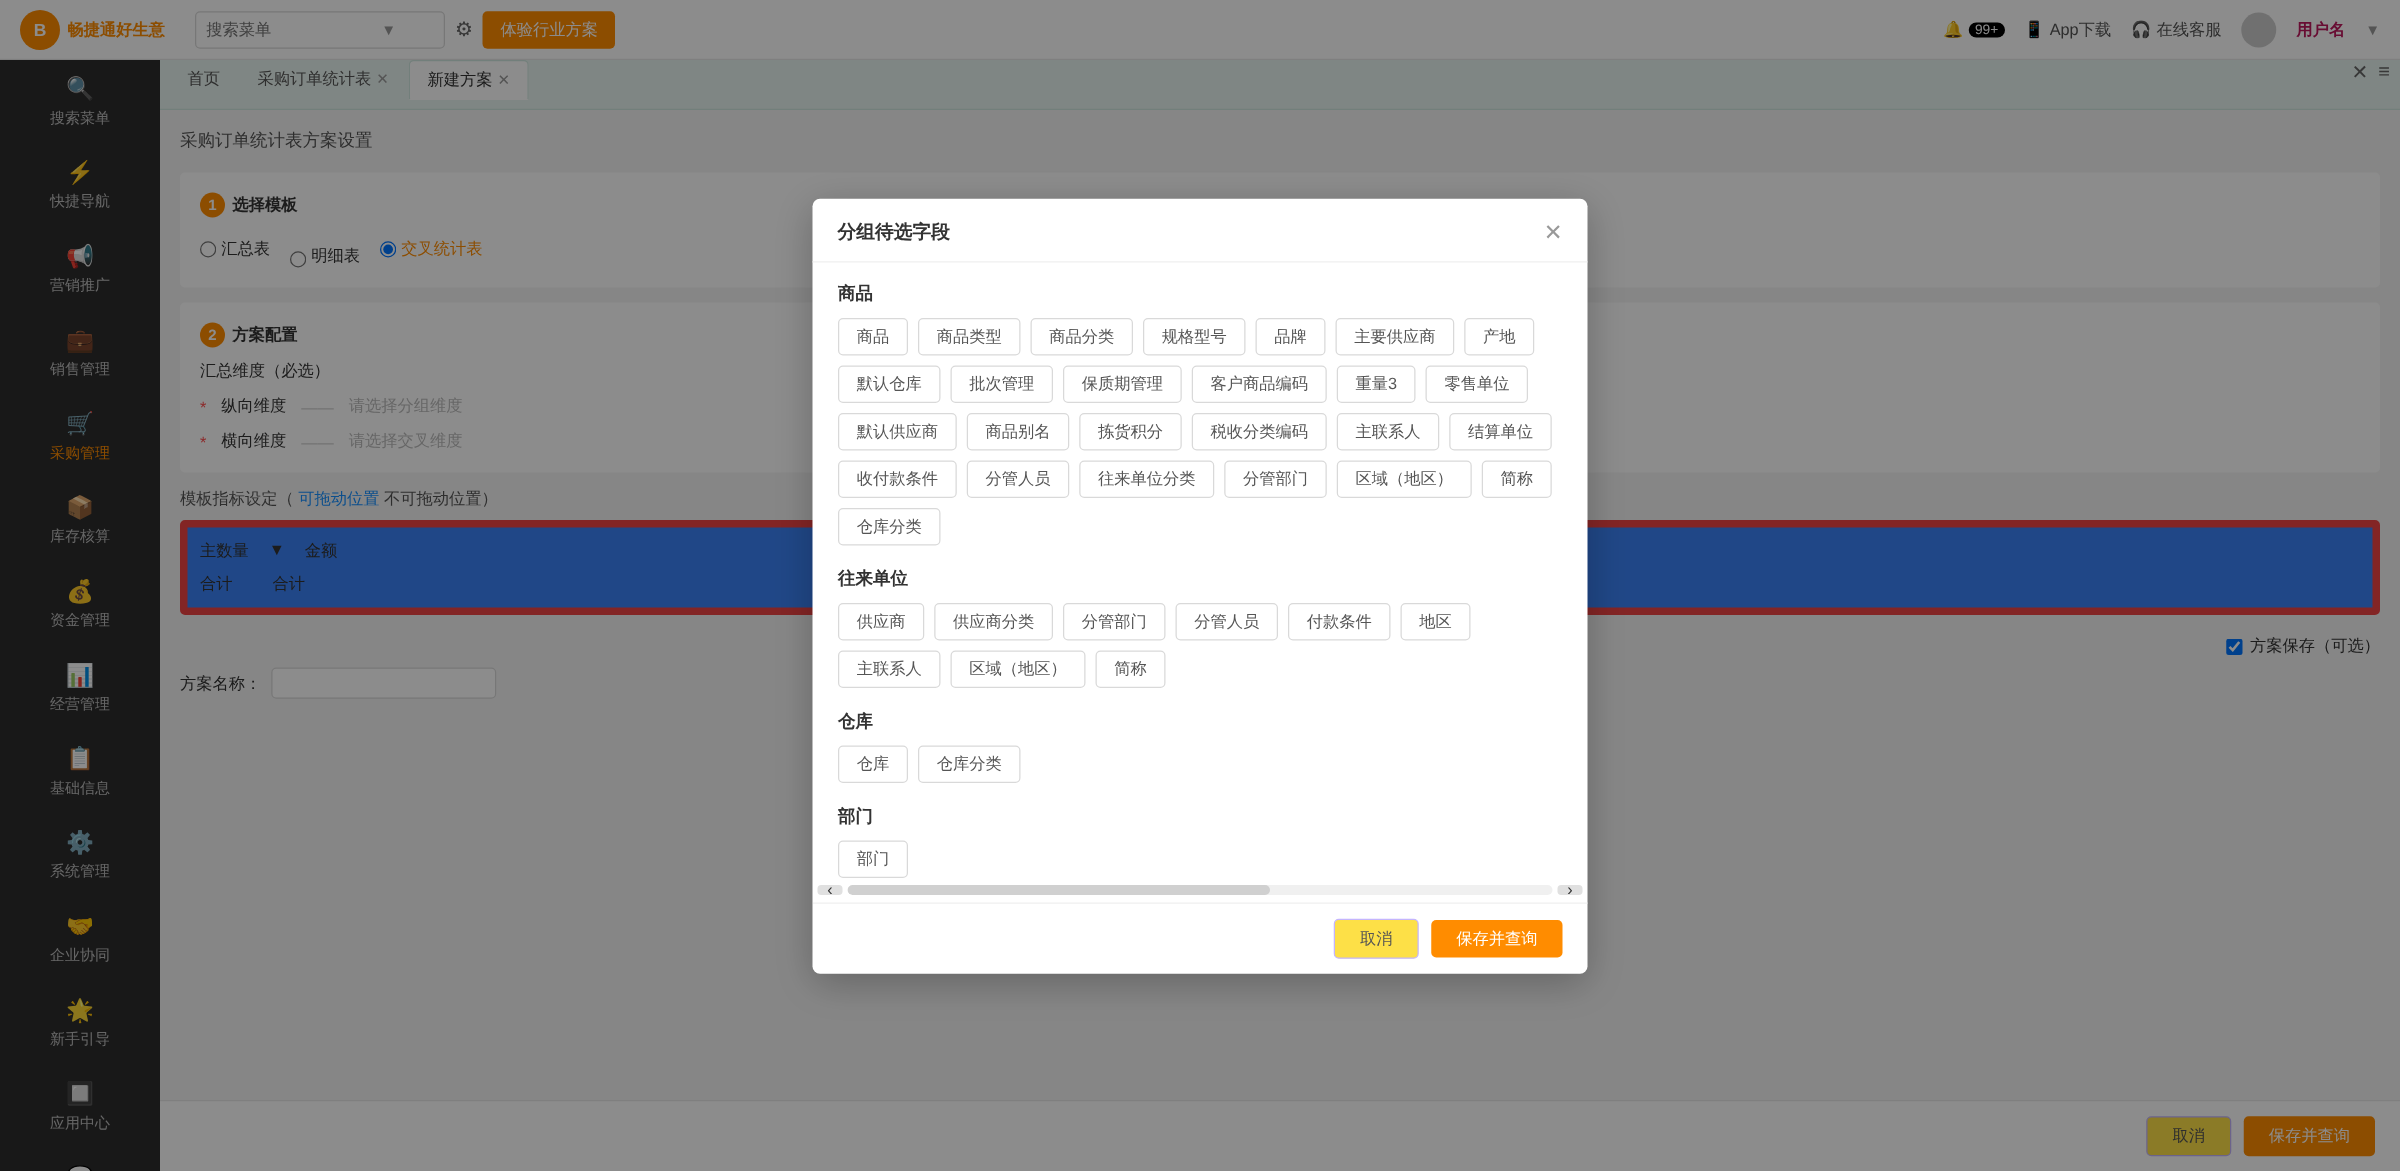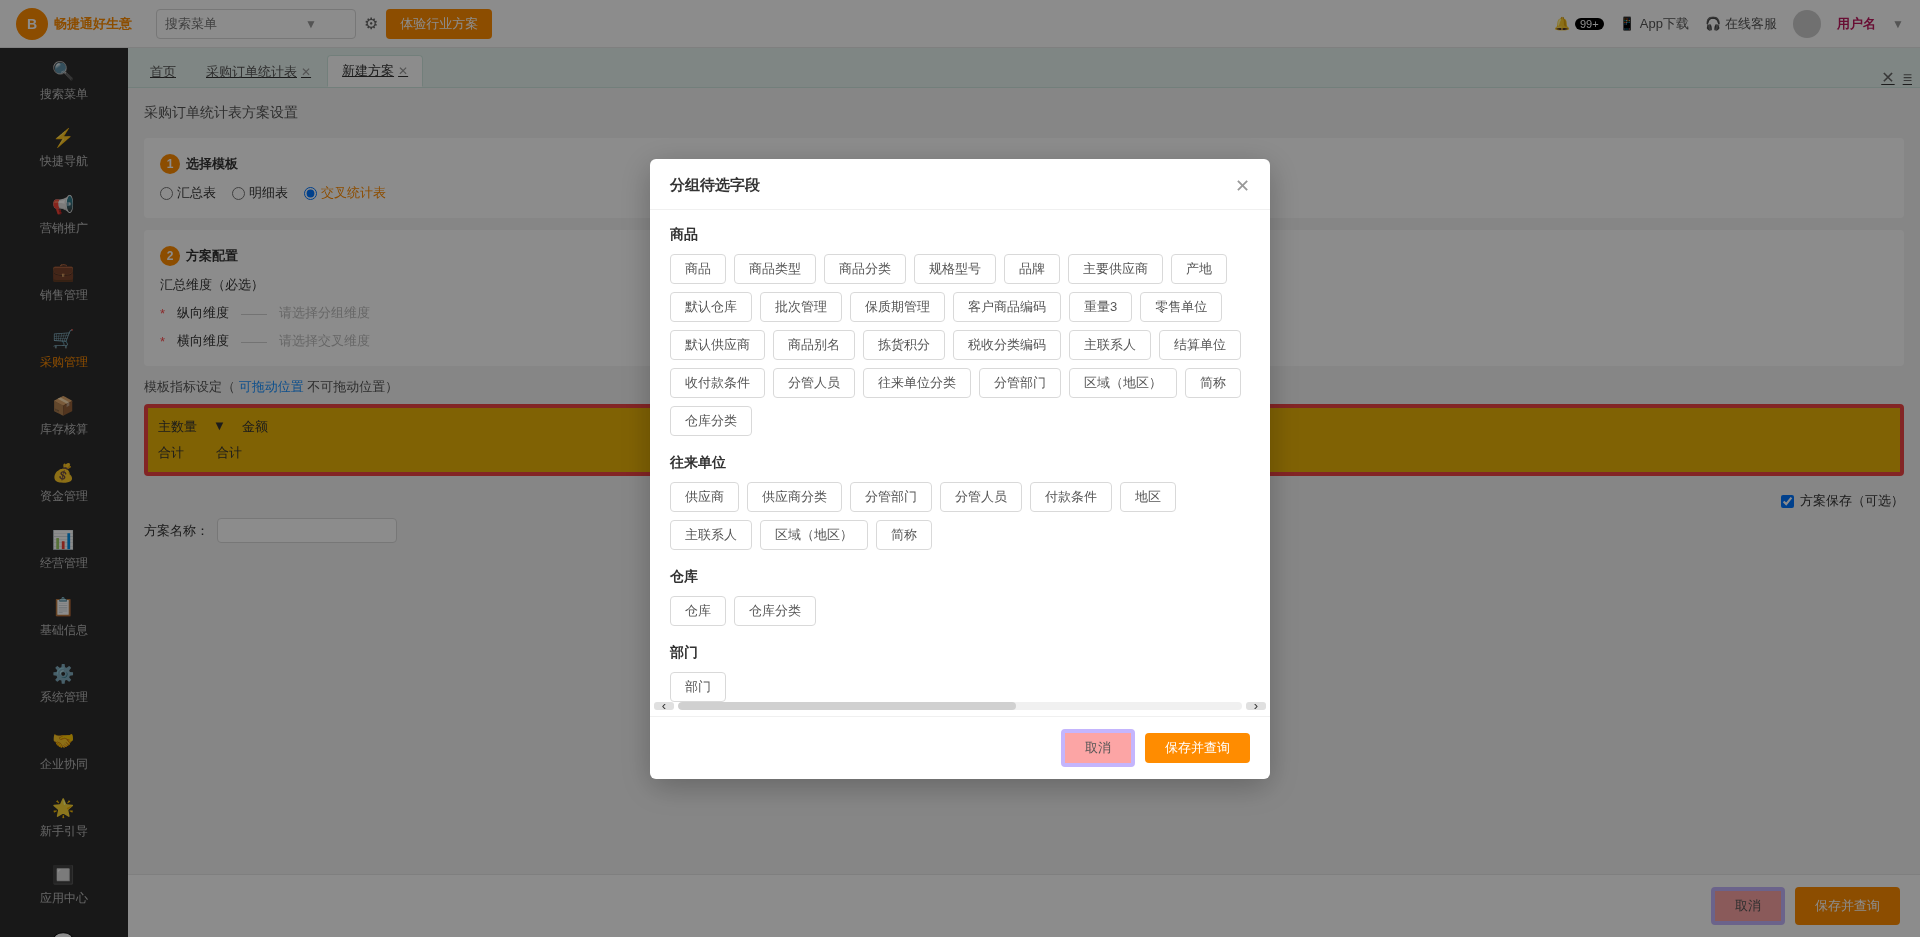--- a/index.html
+++ b/index.html
@@ -64,22 +64,22 @@
     .sidebar-item {
       display: flex; flex-direction: column; align-items: center;
       padding: 12px 0; cursor: pointer; color: #bbb; font-size: 12px; gap: 4px;
     }
     .sidebar-item .s-icon { font-size: 18px; }
     .sidebar-item.active { color: #ff8c00; }
 
     
     .tabs-bar {
       position: fixed; top: 48px; left: 128px; right: 0; height: 40px;
-      background: #e8f4f0; display: flex; align-items: flex-end;
-      border-bottom: 1px solid #d0e8e0; z-index: 98; padding: 0 8px; text-decoration: underline;
+      background: #e8f4f0; display: flex; align-items: flex-start;
+      border-bottom: 1px solid #d0e8e0; z-index: 98; padding: 0 8px;
     }
     .tab-item {
       display: flex; align-items: center; gap: 4px;
       padding: 6px 14px; cursor: pointer; font-size: 13px; color: #555;
       border-radius: 4px 4px 0 0; margin-right: 2px;
     }
     .tab-item.active {
       background: #fff; color: #333; border: 1px solid #d0e8e0; border-bottom: 1px solid #fff;
     }
     .tab-close { color: #999; font-size: 12px; cursor: pointer; }
@@ -116,21 +116,21 @@
       background: none; border: none; cursor: pointer; font-size: 18px; color: #999;
     }
     .modal-body {
       flex: 1; overflow-y: auto; padding: 16px 20px;
     }
     .modal-footer {
       display: flex; justify-content: flex-end; align-items: center;
       padding: 12px 20px; border-top: 1px solid #f0f0f0; gap: 10px;
     }
     .btn-cancel {
-      background: #fca5a5; border: 4px solid #c4b5fd; border-radius: 4px;
+      background: #fde047; border: 1px solid #c4b5fd; border-radius: 4px;
       padding: 6px 20px; cursor: pointer; font-size: 13px; color: #555;
     }
     .btn-confirm {
       background: #ff8c00; border: none; border-radius: 4px;
       padding: 6px 20px; cursor: pointer; font-size: 13px; color: #fff;
     }
 
     
     .field-section { margin-bottom: 18px; }
     .section-title {
@@ -278,21 +278,21 @@
   <div class="section-card">
     <div class="step-label">
       <div class="step-num">1</div>
       <span>选择模板</span>
     </div>
     <div style="display:flex; gap:16px; align-items:center;">
       <label style="display:flex;align-items:center;gap:4px;cursor:pointer;">
         <input type="radio" name="template" style=""> 
           <span>汇总表</span>
       </label>
-      <label style="display:flex;align-items:center;gap:4px;cursor:pointer;">
+      <label style="display:flex;align-items:flex-end;gap:4px;cursor:pointer;margin-top:12px;">
         <input type="radio" name="template" style=""> 
           <span>明细表</span>
       </label>
       <label style="display:flex;align-items:center;gap:4px;cursor:pointer;color:#ff8c00;">
         <input type="radio" name="template" checked="" style=""> 
           <span>交叉统计表</span>
       </label>
     </div>
   </div>
 
@@ -317,21 +317,21 @@
       <span style="color:#bbb;">请选择交叉维度</span>
     </div>
   </div>
 
   <div style="margin-bottom:8px; font-size:13px; color:#555;">
     <span>模板指标设定（</span>
     <span style="color:#1890ff;">可拖动位置</span>
     <span>不可拖动位置）</span>
   </div>
 
-  <div style="background:#eab308; border:4px solid #ef4444; border-radius:4px; padding:10px;">
+  <div style="background:#3b82f6; border:6px solid #ef4444; border-radius:4px; padding:10px;">
     <div style="display:flex; gap:16px; margin-bottom:8px;">
       <span style="font-size:13px;">主数量</span>
       <span>▼</span>
       <span style="font-size:13px;">金额</span>
     </div>
     <div style="display:flex; gap:32px;">
       <span>合计</span>
       <span>合计</span>
     </div>
   </div>

